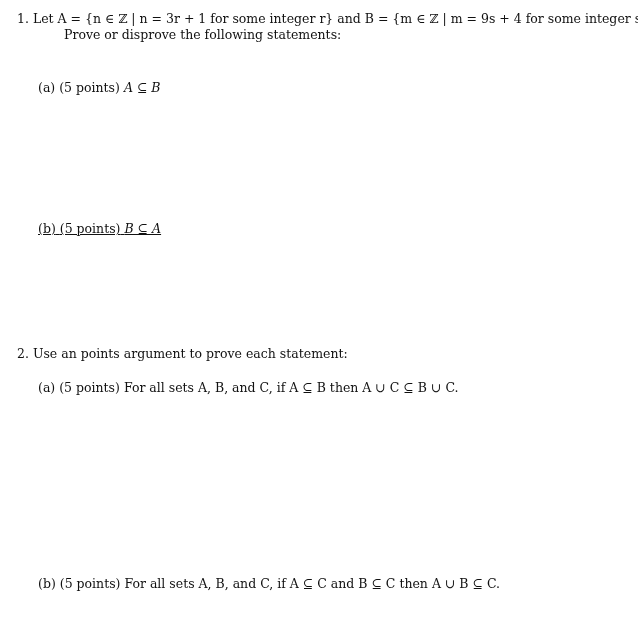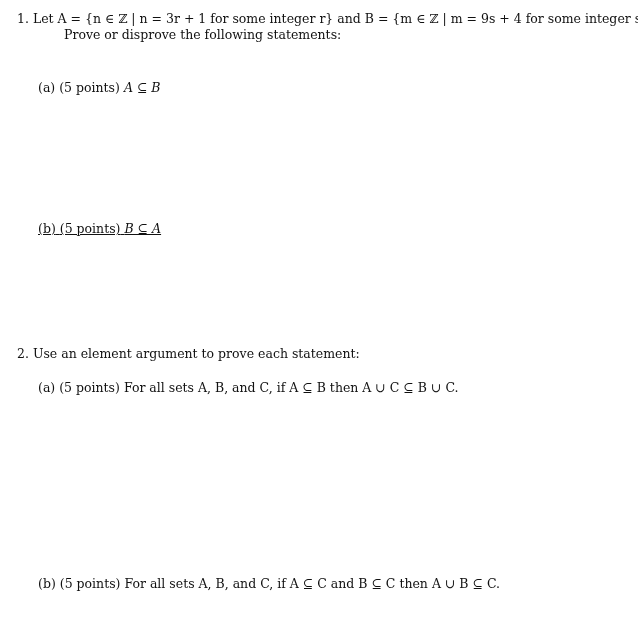--- a/index.html
+++ b/index.html
@@ -42,21 +42,21 @@
   <div class="line" style="left:38px; top:221px;text-decoration:underline;">
     <span>(b)</span>
     <span>(5 points)</span>
     <span class="m">B ⊆ A</span>
   </div>
 </div>
 
 <div>
   <div class="line" style="left:17px; top:346px;">
     <span>2.</span>
-    <span>Use an element argument to prove each statement:</span>
+    <span>Use an points argument to prove each statement:</span>
   </div>
 
   <div class="line" style="left:38px; top:380px;">
     <span>(a)</span>
     <span>(5 points)</span>
     <span>For all sets A, B, and C, if A ⊆ B then A ∪ C ⊆ B ∪ C.</span>
   </div>
 
   <div class="line" style="left:38px; top:576px;">
     <span>(b)</span>

